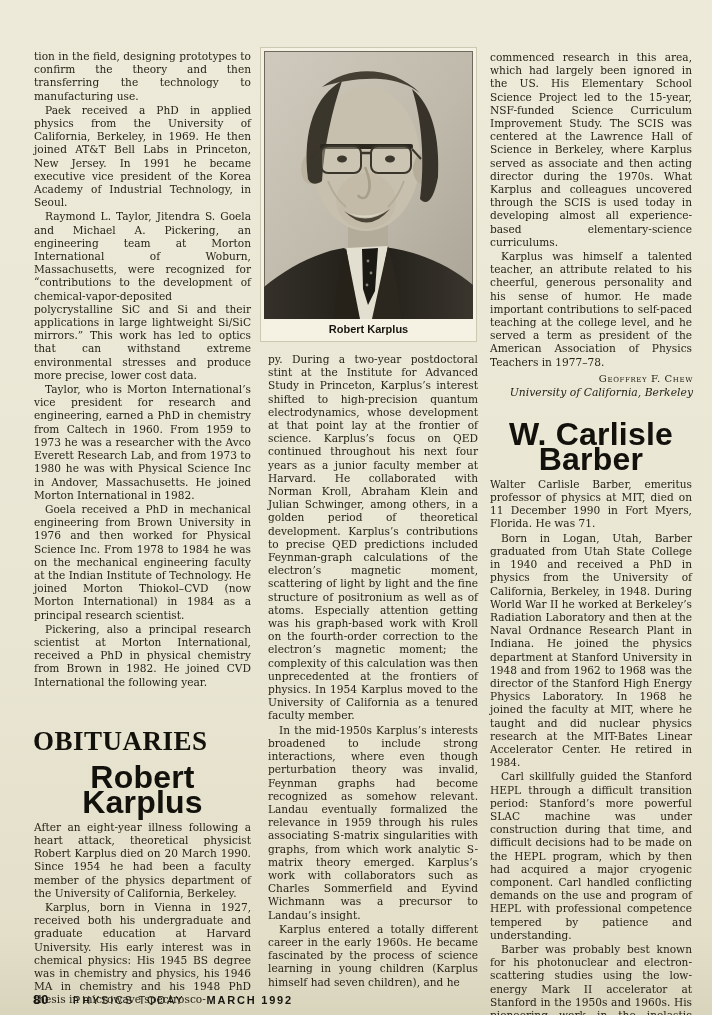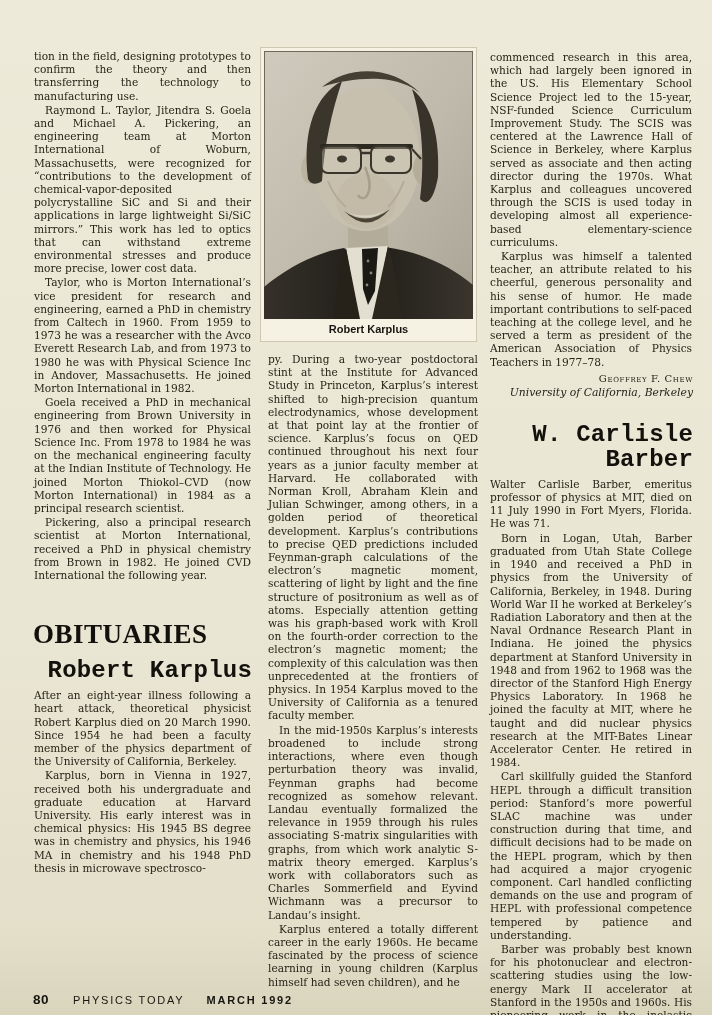--- a/index.html
+++ b/index.html
@@ -20,23 +20,23 @@
   .col2{left:267px;top:352px;width:212px;}
   .col3{left:489px;top:50px;width:204px;}
 
   .section-heading{
     font-family:Liberation Serif, serif;
     font-weight:700;font-size:27px;line-height:28px;
     letter-spacing:0.5px;color:#13110c;text-align:left;text-indent:0;
     margin:38px 0 10px 0;
   }
   .article-heading{
-    font-family:Liberation Mono, monospace;
-    font-weight:700;font-size:24px;line-height:25px;
-    letter-spacing:0.2px;color:#13110c;text-align:right;text-indent:0;
+    font-family:Liberation Sans, sans-serif;
+    font-weight:700;font-size:32px;line-height:25px;
+    letter-spacing:0.2px;color:#13110c;text-align:center;text-indent:0;
     margin:0 0 6px 0;
   }
   .article-heading.barber{margin-top:22px;}
 
   .byline{margin-top:3px;margin-bottom:2px;}
   .byline-name{
     text-align:right;font-variant:small-caps;letter-spacing:0.6px;
     font-size:10px;line-height:14px;color:#1d1a12;
   }
   .byline-affil{
@@ -63,20 +63,21 @@
   .footer .journal{font-size:11px;letter-spacing:1.8px;margin-left:24px;}
   .footer .issue{font-size:11px;letter-spacing:1.8px;margin-left:22px;font-weight:bold;}
 </style>
 </head>
 <body>
 
 <div class="page">
 
   <div class="col col1">
     <p>tion in the field, designing prototypes to confirm the theory and then transferring the technology to manufacturing use.</p>
+    <p class="indent">Paek received a PhD in applied physics from the University of California, Berkeley, in 1969. He then joined AT&amp;T Bell Labs in Princeton, New Jersey. In 1991 he became executive vice president of the Korea Academy of Industrial Technology, in Seoul.</p>
     <p class="indent">Raymond L. Taylor, Jitendra S. Goela and Michael A. Pickering, an engineering team at Morton International of Woburn, Massachusetts, were recognized for “contributions to the development of chemical-vapor-deposited polycrystalline SiC and Si and their applications in large lightweight Si/SiC mirrors.” This work has led to optics that can withstand extreme environmental stresses and produce more precise, lower cost data.</p>
     <p class="indent">Taylor, who is Morton International’s vice president for research and engineering, earned a PhD in chemistry from Caltech in 1960. From 1959 to 1973 he was a researcher with the Avco Everett Research Lab, and from 1973 to 1980 he was with Physical Science Inc in Andover, Massachusetts. He joined Morton International in 1982.</p>
     <p class="indent">Goela received a PhD in mechanical engineering from Brown University in 1976 and then worked for Physical Science Inc. From 1978 to 1984 he was on the mechanical engineering faculty at the Indian Institute of Technology. He joined Morton Thiokol–CVD (now Morton International) in 1984 as a principal research scientist.</p>
     <p class="indent">Pickering, also a principal research scientist at Morton International, received a PhD in physical chemistry from Brown in 1982. He joined CVD International the following year.</p>
     <h1 class="section-heading">OBITUARIES</h1>
     <h2 class="article-heading">Robert Karplus</h2>
     <p>After an eight-year illness following a heart attack, theoretical physicist Robert Karplus died on 20 March 1990. Since 1954 he had been a faculty member of the physics department of the University of California, Berkeley.</p>
     <p class="indent">Karplus, born in Vienna in 1927, received both his undergraduate and graduate education at Harvard University. His early interest was in chemical physics: His 1945 BS degree was in chemistry and physics, his 1946 MA in chemistry and his 1948 PhD thesis in microwave spectrosco-</p>
   </div>
 
@@ -149,21 +150,21 @@
   </div>
 
   <div class="col col3">
     <p>commenced research in this area, which had largely been ignored in the US. His Elementary School Science Project led to the 15-year, NSF-funded Science Curriculum Improvement Study. The SCIS was centered at the Lawrence Hall of Science in Berkeley, where Karplus served as associate and then acting director during the 1970s. What Karplus and colleagues uncovered through the SCIS is used today in developing almost all experience-based elementary-science curriculums.</p>
     <p class="indent">Karplus was himself a talented teacher, an attribute related to his cheerful, generous personality and his sense of humor. He made important contributions to self-paced teaching at the college level, and he served a term as president of the American Association of Physics Teachers in 1977–78.</p>
     <div class="byline">
       <div class="byline-name">Geoffrey F. Chew</div>
       <div class="byline-affil">University of California, Berkeley</div>
     </div>
     <h2 class="article-heading barber">W. Carlisle Barber</h2>
-    <p>Walter Carlisle Barber, emeritus professor of physics at MIT, died on 11 July 1990 in Fort Myers, Florida. He was 71.</p>
+    <p>Walter Carlisle Barber, emeritus professor of physics at MIT, died on 11 December 1990 in Fort Myers, Florida. He was 71.</p>
     <p class="indent">Born in Logan, Utah, Barber graduated from Utah State College in 1940 and received a PhD in physics from the University of California, Berkeley, in 1948. During World War II he worked at Berkeley’s Radiation Laboratory and then at the Naval Ordnance Research Plant in Indiana. He joined the physics department at Stanford University in 1948 and from 1962 to 1968 was the director of the Stanford High Energy Physics Laboratory. In 1968 he joined the faculty at MIT, where he taught and did nuclear physics research at the MIT-Bates Linear Accelerator Center. He retired in 1984.</p>
     <p class="indent">Carl skillfully guided the Stanford HEPL through a difficult transition period: Stanford’s more powerful SLAC machine was under construction during that time, and difficult decisions had to be made on the HEPL program, which by then had acquired a major cryogenic component. Carl handled conflicting demands on the use and program of HEPL with professional competence tempered by patience and understanding.</p>
     <p class="indent">Barber was probably best known for his photonuclear and electron-scattering studies using the low-energy Mark II accelerator at Stanford in the 1950s and 1960s. His pioneering work in the inelastic electron scattering from nuclei provided an incentive for several domestic and foreign labo-</p>
   </div>
 
   <div class="footer">
     <span class="pageno">80</span>
     <span class="journal">PHYSICS TODAY</span>
     <span class="issue">MARCH 1992</span>
   </div>

